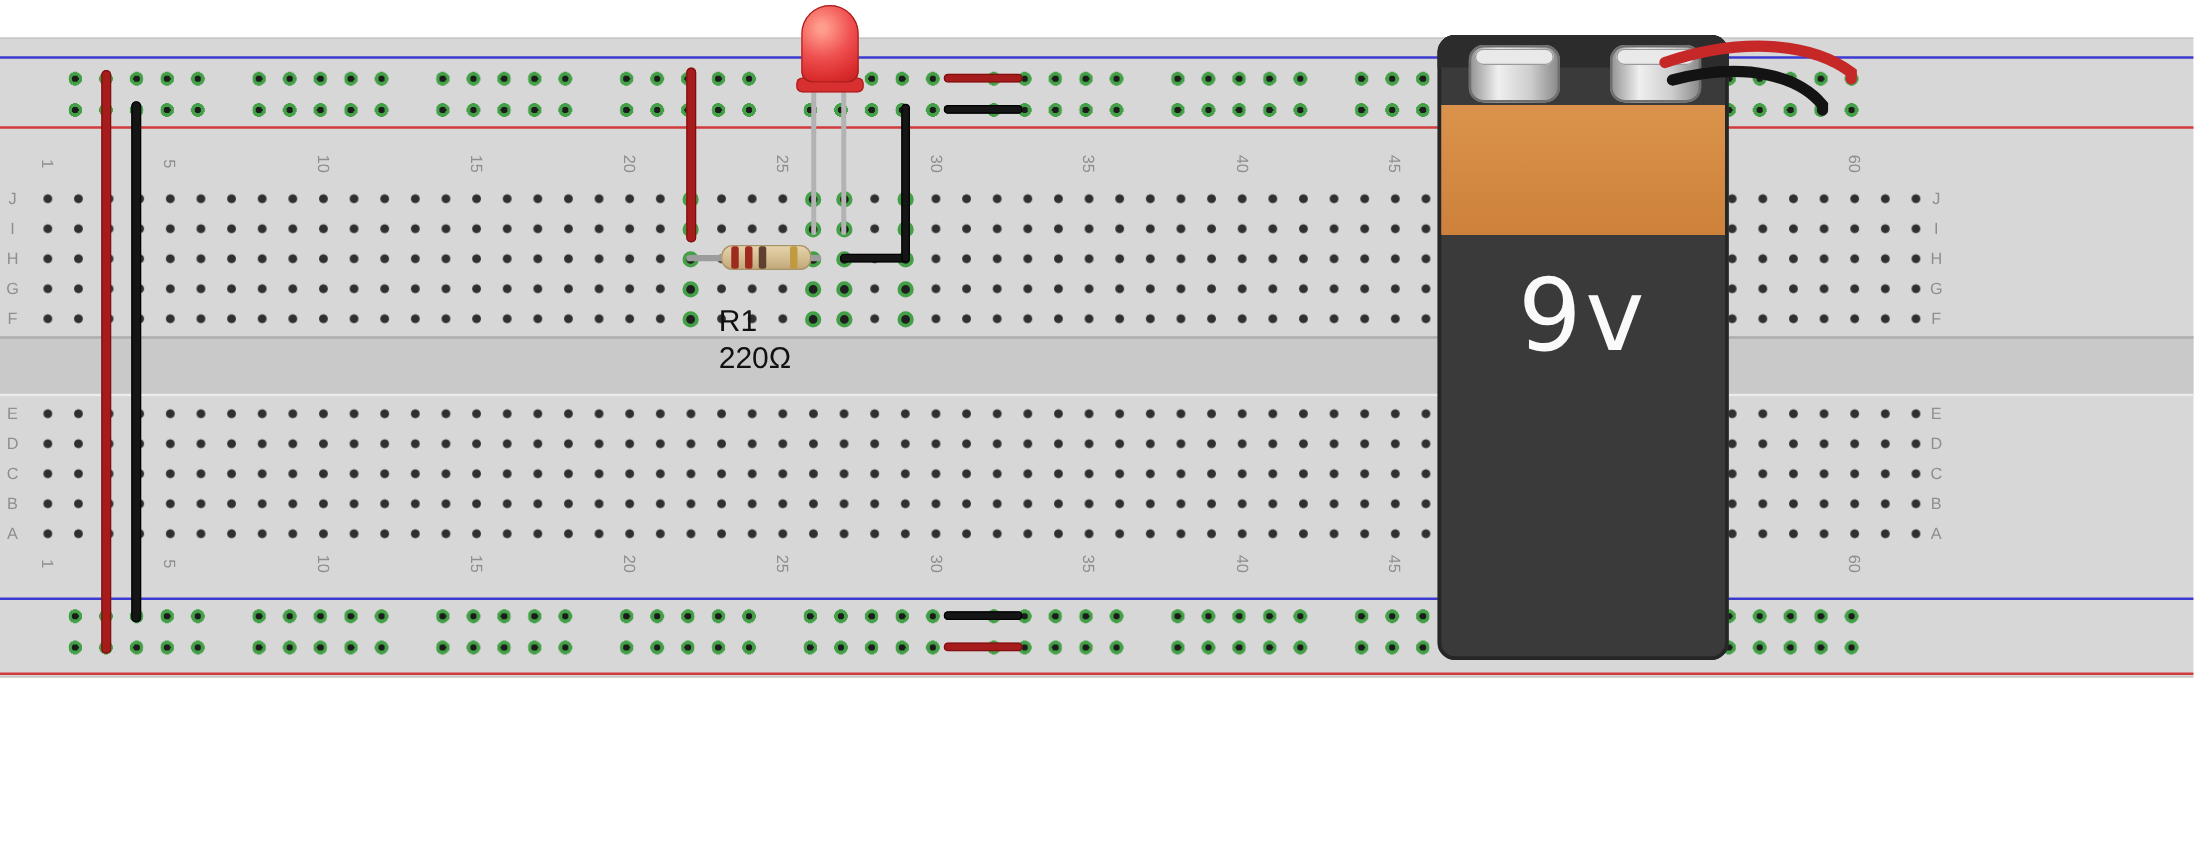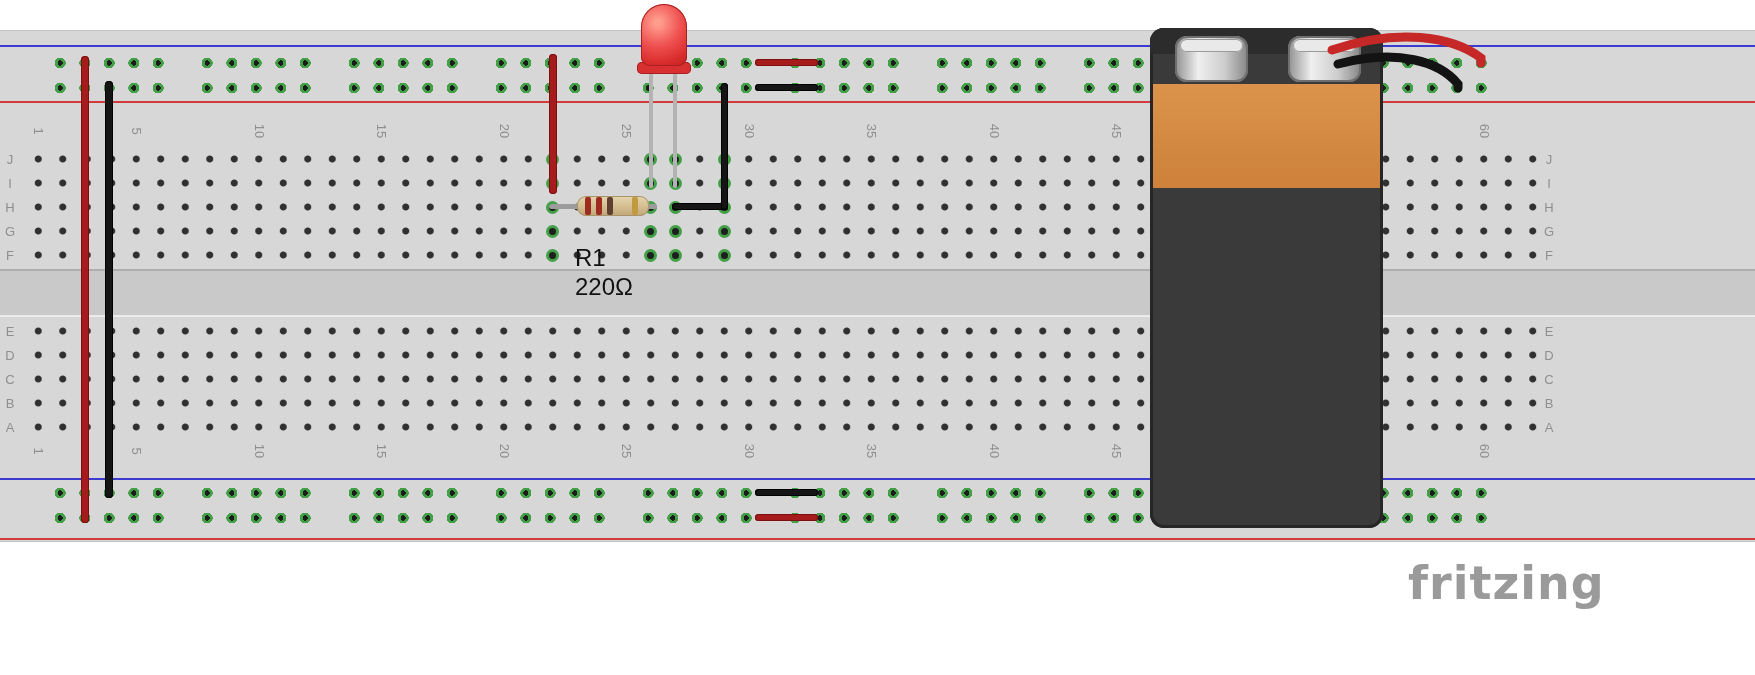--- a/index.html
+++ b/index.html
@@ -185,20 +185,20 @@
 
   <div class="battery"></div>
   <div class="bat-cap"></div>
   <div class="terminal" style="left:1175px">
     <div class="term-top"></div>
   </div>
   <div class="terminal" style="left:1288px">
     <div class="term-top"></div>
   </div>
   <div class="bat-band"></div>
+  <div class="bat-label">9v</div>
 
   <svg class="overlay" width="1755" height="675">
     <path d="M1332 50 C1398 28 1452 36 1481 58 L1481 63" fill="none" stroke="#c62828" stroke-width="9" stroke-linecap="round"></path>
     <path d="M1338 64 C1398 48 1440 62 1458 84 L1458 88" fill="none" stroke="#131313" stroke-width="9" stroke-linecap="round"></path>
   </svg>
 
-  <div class="logo">fritzing</div>
 </div>
 
 </body></html>

